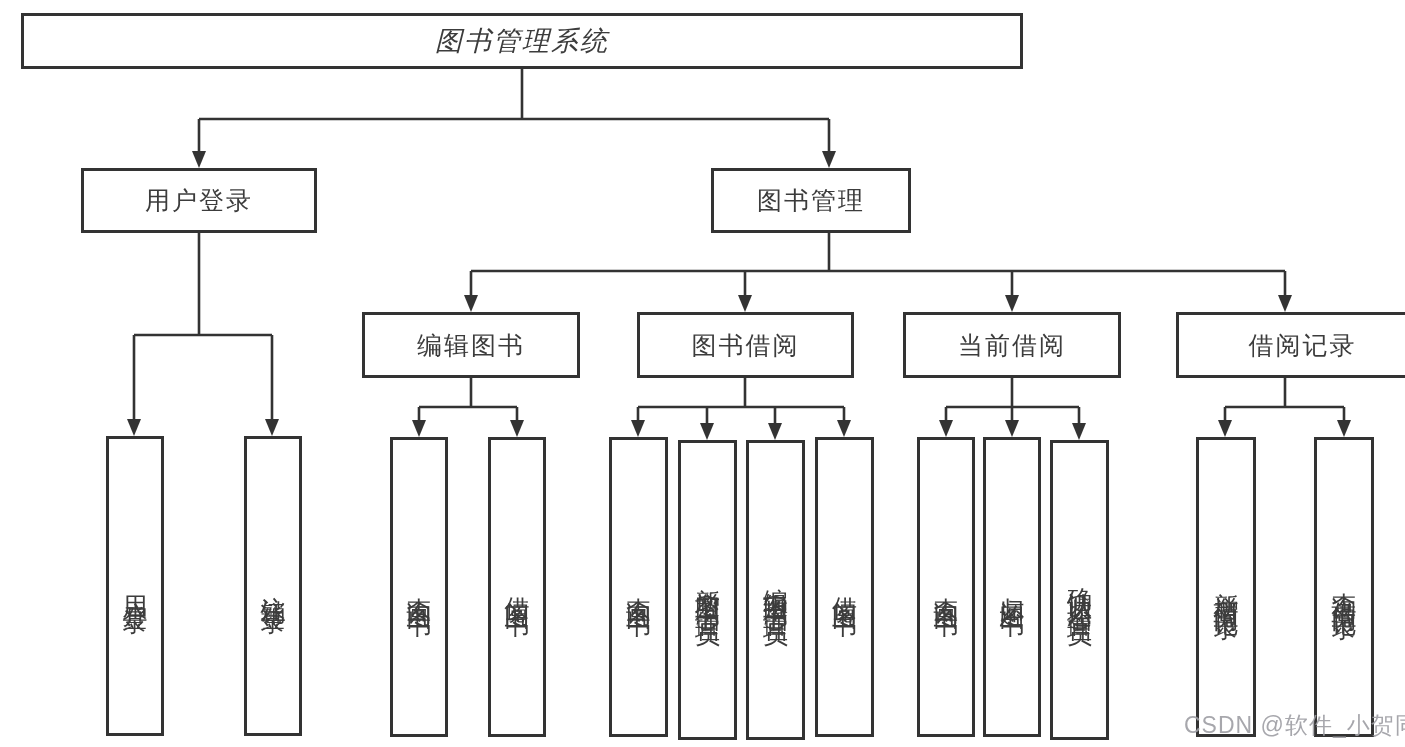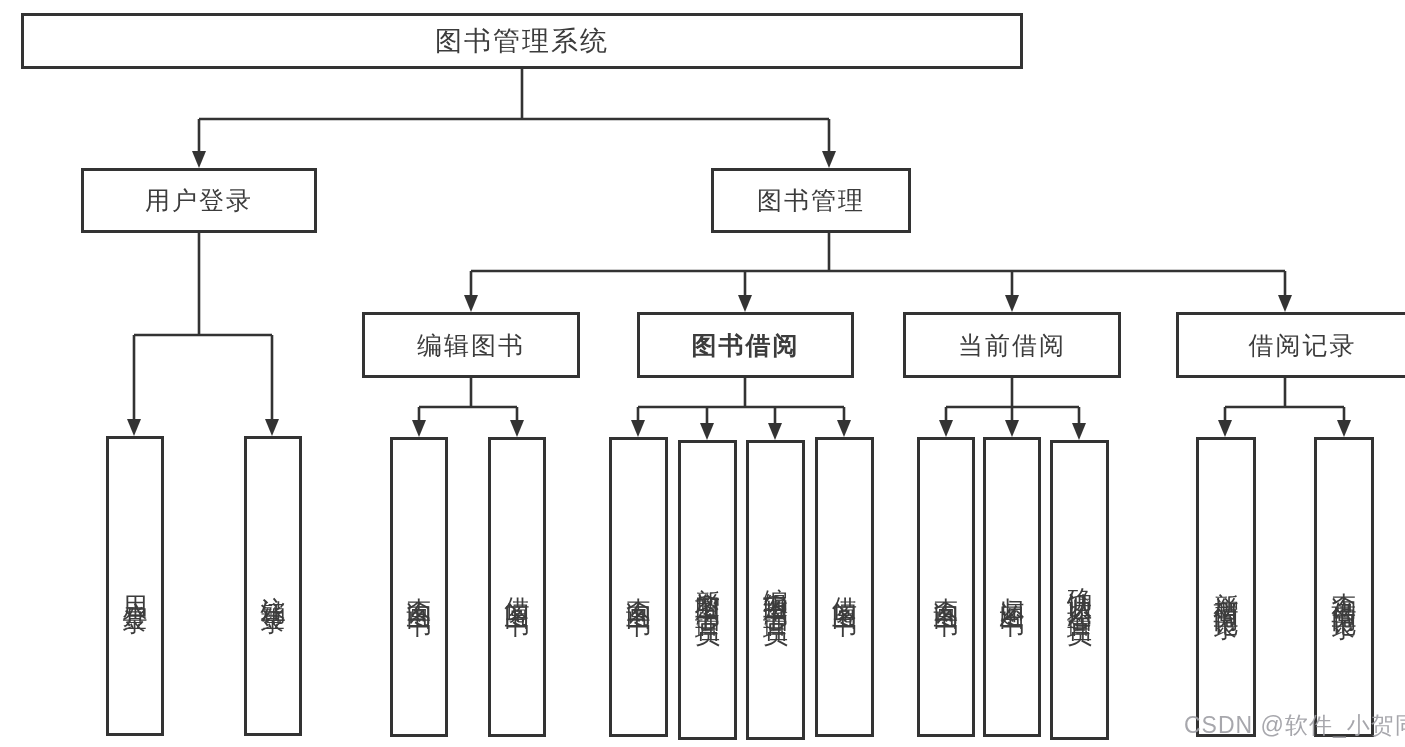--- a/index.html
+++ b/index.html
@@ -28,21 +28,21 @@
     background: #ffffff;
     border: 3px solid #333333;
     color: #3c3c3c;
     display: flex;
     align-items: center;
     justify-content: center;
     text-align: center;
     z-index: 2;
     letter-spacing: 2px;
   }
-  .node.root  { font-size: 27px; }
+  .node.root  { font-size: 27px; font-style: italic; }
   .node.level { font-size: 25px; }
   .node.leaf {
     writing-mode: vertical-rl;
     text-orientation: mixed;
     font-size: 25px;
     letter-spacing: 5px;
     line-height: 1;
     padding: 4px 0;
   }
   .watermark {
@@ -94,21 +94,21 @@
       <polygon points="1337,420 1351,420 1344,437"></polygon>
     </g>
   </svg>
 
   <div class="node root" style="left:21px; top:13px; width:1002px; height:56px;">图书管理系统</div>
 
   <div class="node level" style="left:81px; top:168px; width:236px; height:65px;">用户登录</div>
   <div class="node level" style="left:711px; top:168px; width:200px; height:65px;">图书管理</div>
 
   <div class="node level" style="left:362px; top:312px; width:218px; height:66px;">编辑图书</div>
-  <div class="node level" style="left:637px; top:312px; width:217px; height:66px;font-weight:bold;">图书借阅</div>
+  <div class="node level" style="left:637px; top:312px; width:217px; height:66px;">图书借阅</div>
   <div class="node level" style="left:903px; top:312px; width:218px; height:66px;text-align:right;">当前借阅</div>
   <div class="node level" style="left:1176px; top:312px; width:253px; height:66px;">借阅记录</div>
 
   <div class="node leaf" style="left:106px; top:436px; width:58px; height:300px;">用户登录</div>
   <div class="node leaf" style="left:244px; top:436px; width:58px; height:300px;">注销登录</div>
 
   <div class="node leaf" style="left:390px; top:437px; width:58px; height:300px;">查询图书</div>
   <div class="node leaf" style="left:488px; top:437px; width:58px; height:300px;">借阅图书</div>
 
   <div class="node leaf" style="left:609px; top:437px; width:59px; height:300px;">查询图书</div>

